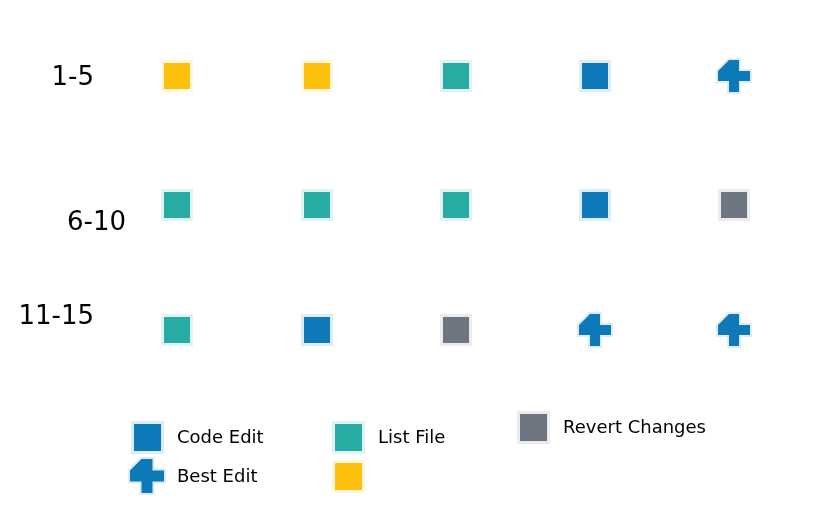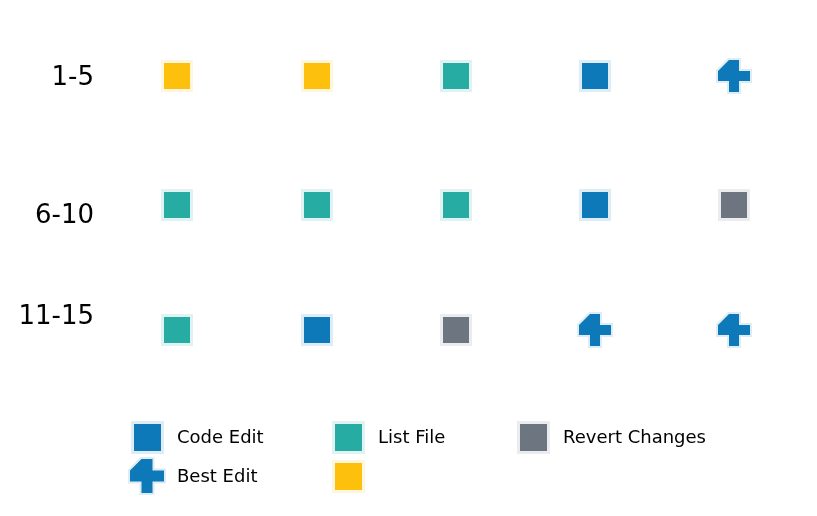--- a/index.html
+++ b/index.html
@@ -64,40 +64,40 @@
   .legend-label {
     margin-left: 13px;
     font-size: 18px;
     line-height: 36px;
     color: #000000;
     white-space: nowrap;
   }
   
   .legend-pos-0 { left: 130px; top: 419px; }
   .legend-pos-1 { left: 331px; top: 419px; }
-  .legend-pos-2 { left: 516px; top: 419px; }
+  .legend-pos-2 { left: 516px; top: 409px; }
   .legend-pos-3 { left: 130px; top: 458px; }
   .legend-pos-4 { left: 331px; top: 458px; }
 </style>
 </head>
 <body>
 
 <div id="canvas">
   <div id="grid">
       <div class="row-label" style="top: 59px;">1-5</div>
       <div class="marker-square" title="" style="left: 164px; top: 63px; background: rgb(253, 192, 13); box-shadow: rgba(253, 192, 13, 0.14) 0px 0px 0px 3px;"></div>
       <div class="marker-square" title="" style="left: 304px; top: 63px; background: rgb(253, 192, 13); box-shadow: rgba(253, 192, 13, 0.14) 0px 0px 0px 3px;"></div>
       <div class="marker-square" title="" style="left: 443px; top: 63px; background: rgb(38, 172, 163); box-shadow: rgba(38, 172, 163, 0.14) 0px 0px 0px 3px;"></div>
       <div class="marker-square" title="" style="left: 582px; top: 63px; background: rgb(13, 121, 184); box-shadow: rgba(13, 121, 184, 0.14) 0px 0px 0px 3px;"></div>
       <div class="marker-plus" title="" style="left: 718px; top: 60px;">
         <svg width="32" height="32" viewBox="0 0 32 32" overflow="visible">
           <path d="M11 0H21V11H32V21H21V32H11V21H0V11Z" fill="#0d79b8" stroke="rgba(13,121,184,0.14)" stroke-width="4" paint-order="stroke"></path>
         </svg>
       </div>
-      <div class="row-label" style="top: 197px;">6-10</div>
+      <div class="row-label" style="top: 204px; margin-left: 32px;">6-10</div>
       <div class="marker-square" title="" style="left: 164px; top: 192px; background: rgb(38, 172, 163); box-shadow: rgba(38, 172, 163, 0.14) 0px 0px 0px 3px;"></div>
       <div class="marker-square" title="" style="left: 304px; top: 192px; background: rgb(38, 172, 163); box-shadow: rgba(38, 172, 163, 0.14) 0px 0px 0px 3px;"></div>
       <div class="marker-square" title="" style="left: 443px; top: 192px; background: rgb(38, 172, 163); box-shadow: rgba(38, 172, 163, 0.14) 0px 0px 0px 3px;"></div>
       <div class="marker-square" title="" style="left: 582px; top: 192px; background: rgb(13, 121, 184); box-shadow: rgba(13, 121, 184, 0.14) 0px 0px 0px 3px;"></div>
       <div class="marker-square" title="" style="left: 721px; top: 192px; background: rgb(109, 117, 128); box-shadow: rgba(109, 117, 128, 0.14) 0px 0px 0px 3px;"></div>
       <div class="row-label" style="top: 298px;">11-15</div>
       <div class="marker-square" title="" style="left: 164px; top: 317px; background: rgb(38, 172, 163); box-shadow: rgba(38, 172, 163, 0.14) 0px 0px 0px 3px;"></div>
       <div class="marker-square" title="" style="left: 304px; top: 317px; background: rgb(13, 121, 184); box-shadow: rgba(13, 121, 184, 0.14) 0px 0px 0px 3px;"></div>
       <div class="marker-square" title="" style="left: 443px; top: 317px; background: rgb(109, 117, 128); box-shadow: rgba(109, 117, 128, 0.14) 0px 0px 0px 3px;"></div>
       <div class="marker-plus" title="" style="left: 579px; top: 314px;">

